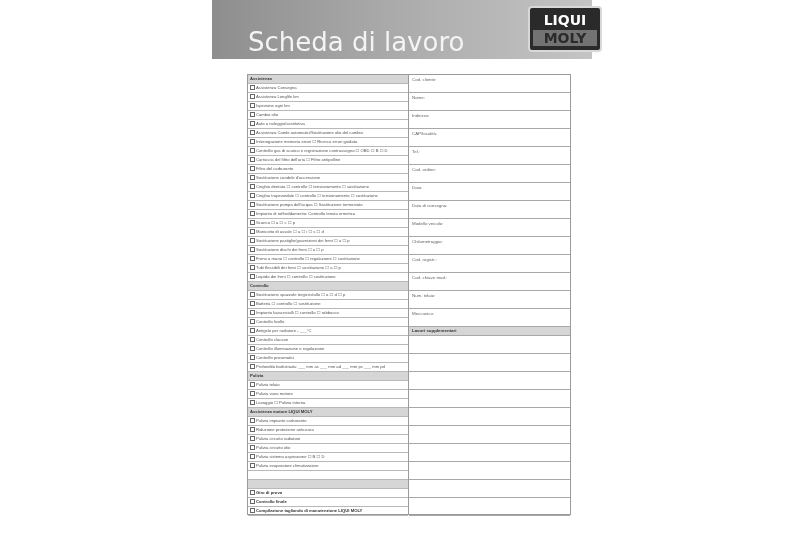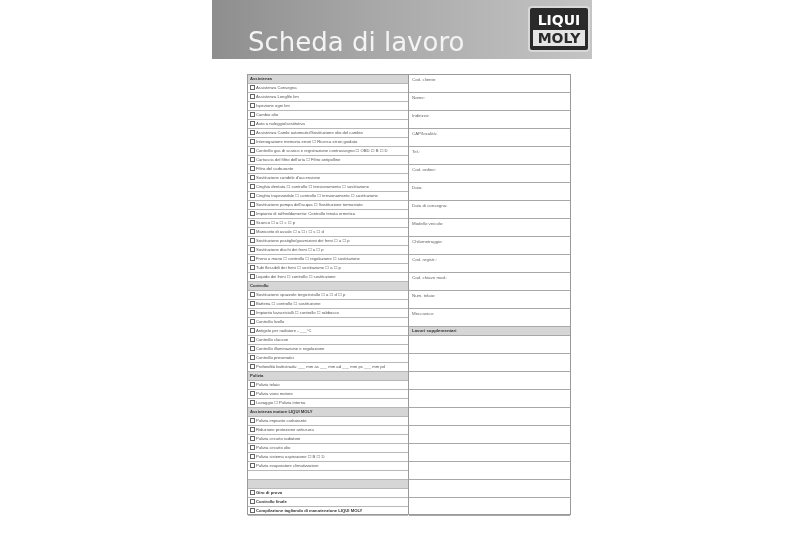--- a/index.html
+++ b/index.html
@@ -1,22 +1,22 @@
 <!DOCTYPE html>
 <html><head>
 <meta charset="utf-8">
 <style>
   html,body{margin:0;padding:0;}
   body{width:800px;height:533px;background:#ffffff;position:relative;overflow:hidden;font-family:"Liberation Sans",sans-serif;}
   .banner{position:absolute;left:212px;top:0;width:380px;height:59px;background:linear-gradient(90deg,#8e8e8e 0%,#a9a9a9 45%,#c4c4c4 100%);}
   .title{position:absolute;left:36px;top:27px;color:#f4f4f4;font-size:26px;font-family:"DejaVu Sans",sans-serif;letter-spacing:0px;}
-  .logo{position:absolute;left:316px;top:6px;width:62px;height:46px;background:#2a2a2a;border-radius:4px;border:2px solid #d8d8d8;box-sizing:border-box;}
+  .logo{position:absolute;left:316px;top:6px;width:74px;height:46px;background:#2a2a2a;border-radius:4px;border:2px solid #d8d8d8;box-sizing:border-box;}
   .logo .l1,.logo .l2{position:absolute;left:3px;right:3px;text-align:center;font-weight:bold;font-family:"DejaVu Sans",sans-serif;font-size:14px;line-height:16px;}
   .logo .l1{top:4px;color:#fff;}
-  .logo .l2{top:22px;color:#2a2a2a;background:#e5e5e5;}
+  .logo .l2{top:22px;color:#2a2a2a;background:#737373;}
   .sheet{position:absolute;left:247px;top:74px;width:324px;height:441px;border:1px solid #9a9a9a;box-sizing:border-box;}
   .col{position:absolute;top:0;}
   .left{left:0;width:161px;border-right:1px solid #9a9a9a;height:100%;box-sizing:border-box;}
   .right{left:161px;width:161px;height:100%;}
   .row{height:9px;border-bottom:1px solid #b8b8b8;box-sizing:border-box;font-size:4.2px;line-height:8px;color:#555;padding-left:2px;white-space:nowrap;overflow:hidden;}
   .row.head{background:#d6d6d6;font-weight:bold;color:#333;}
   .row.gray{background:#d6d6d6;}
   .row.bold{font-weight:bold;color:#333;}
   .cb{display:inline-block;width:3px;height:3px;border:0.5px solid #666;margin-right:1px;vertical-align:middle;}
   .rrow{height:18px;border-bottom:1px solid #a8a8a8;box-sizing:border-box;font-size:4.4px;line-height:9px;color:#666;padding-left:3px;white-space:nowrap;overflow:hidden;}

